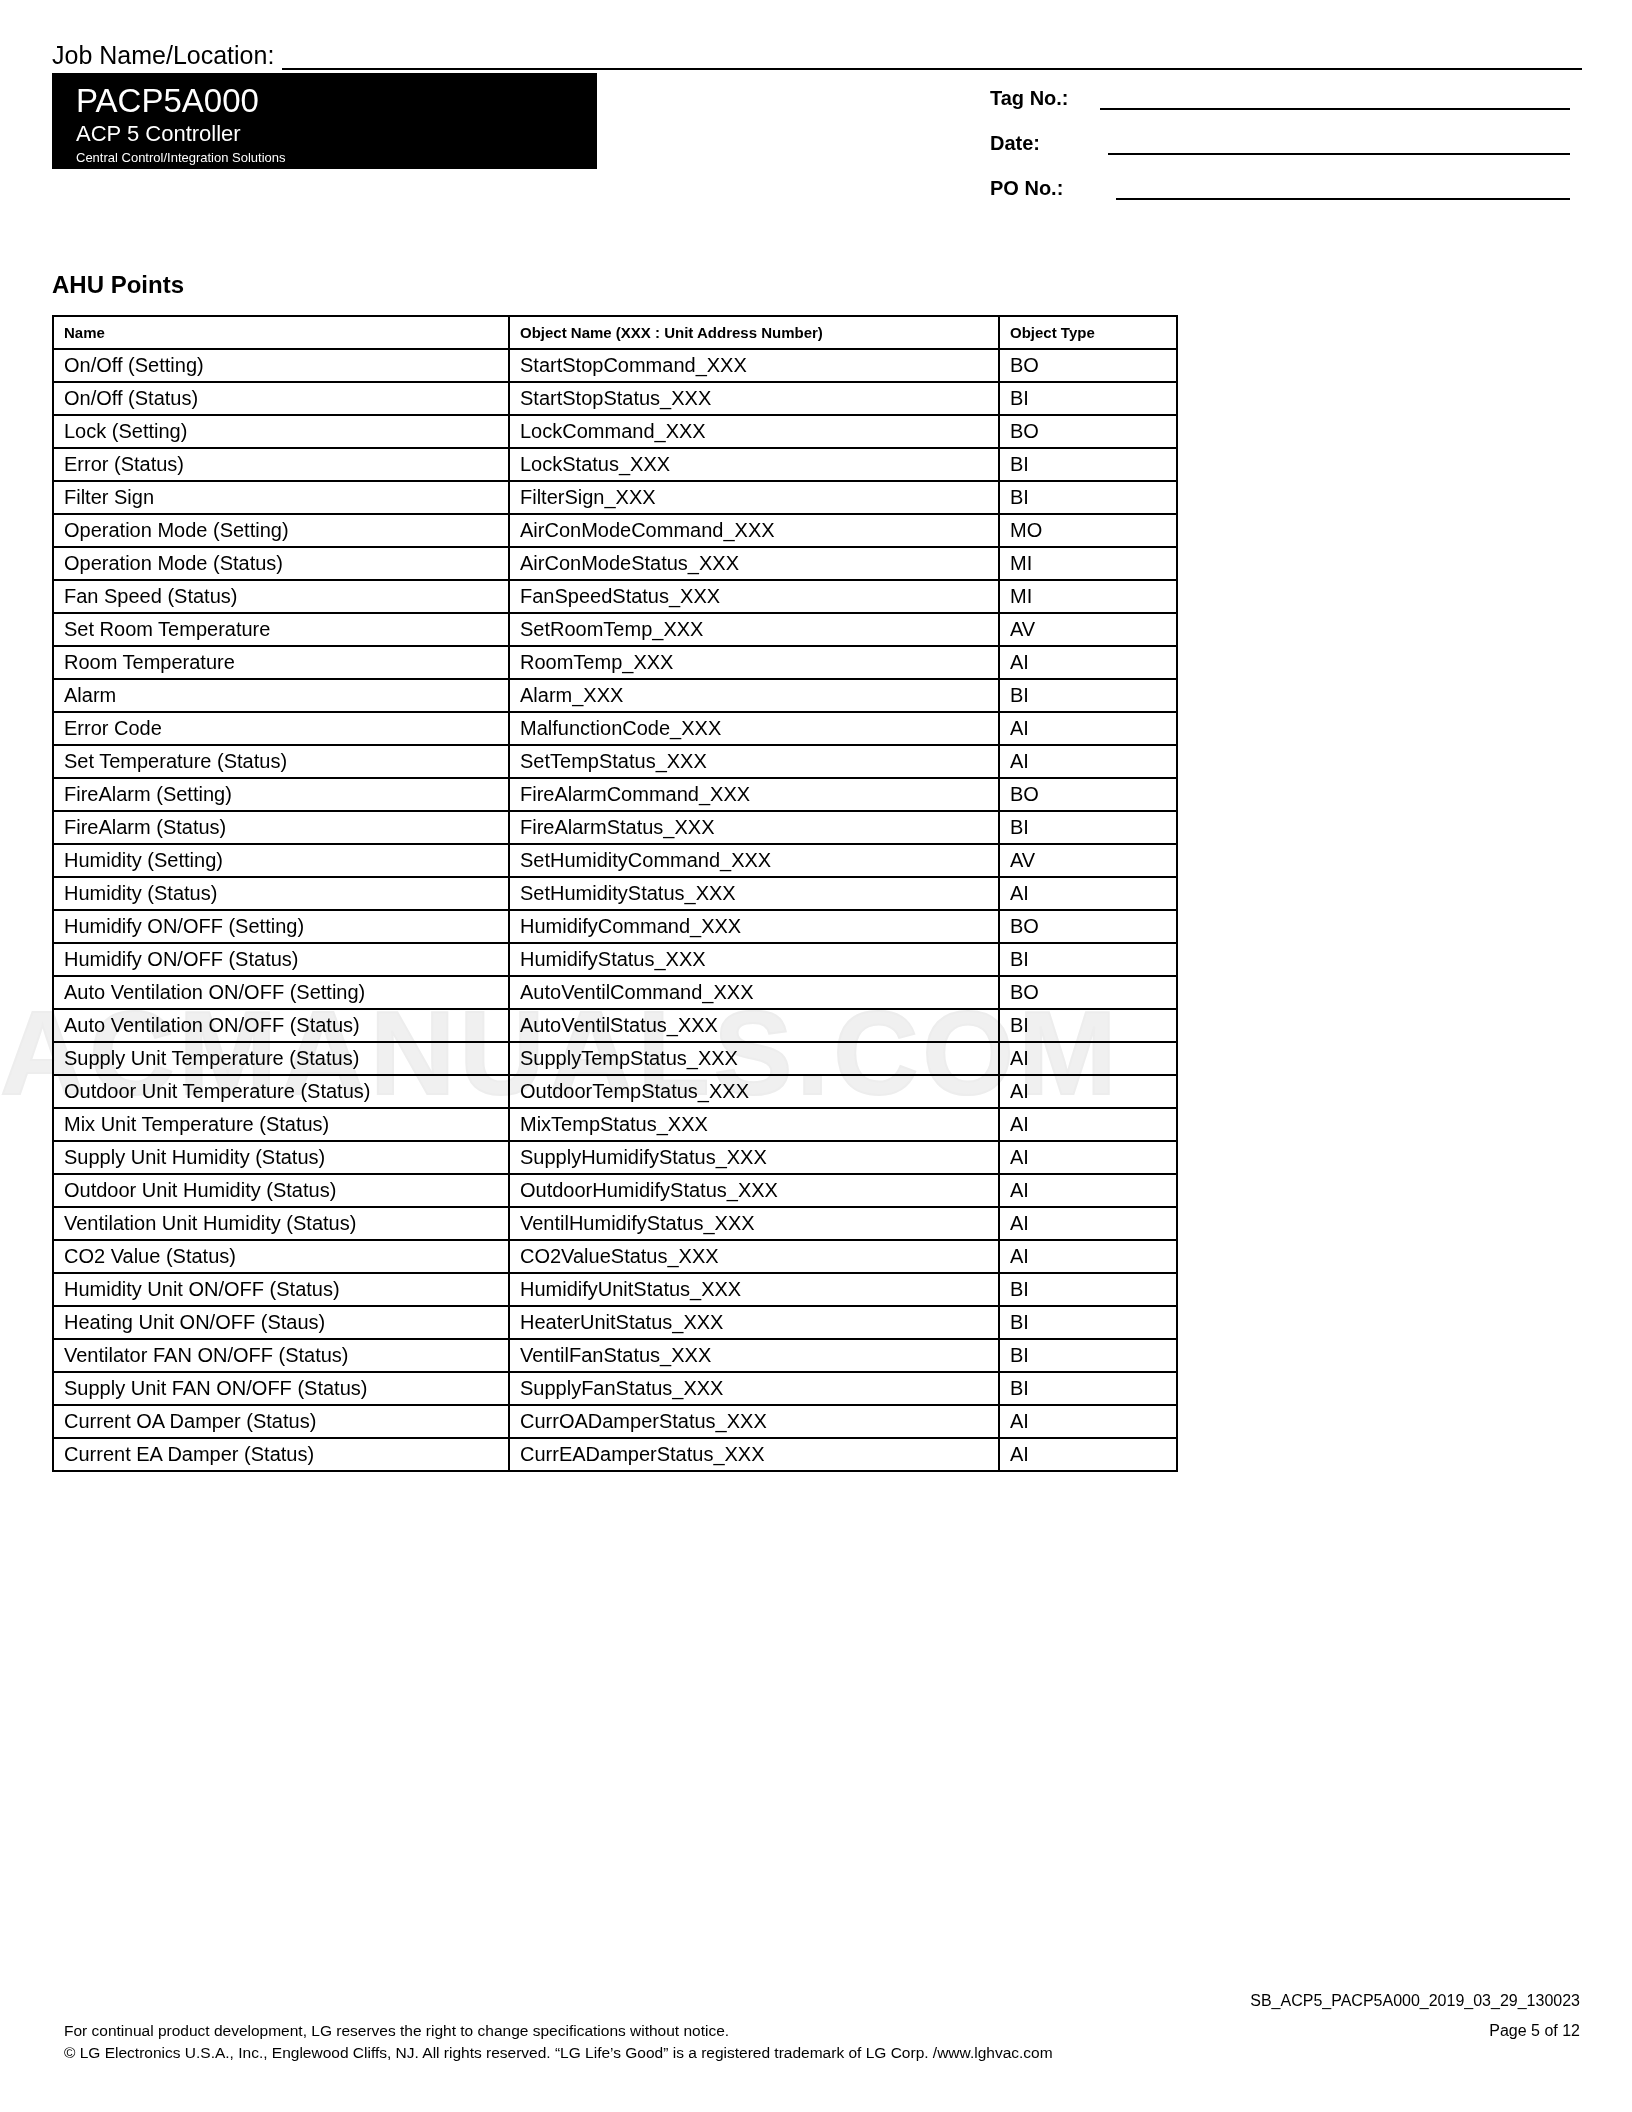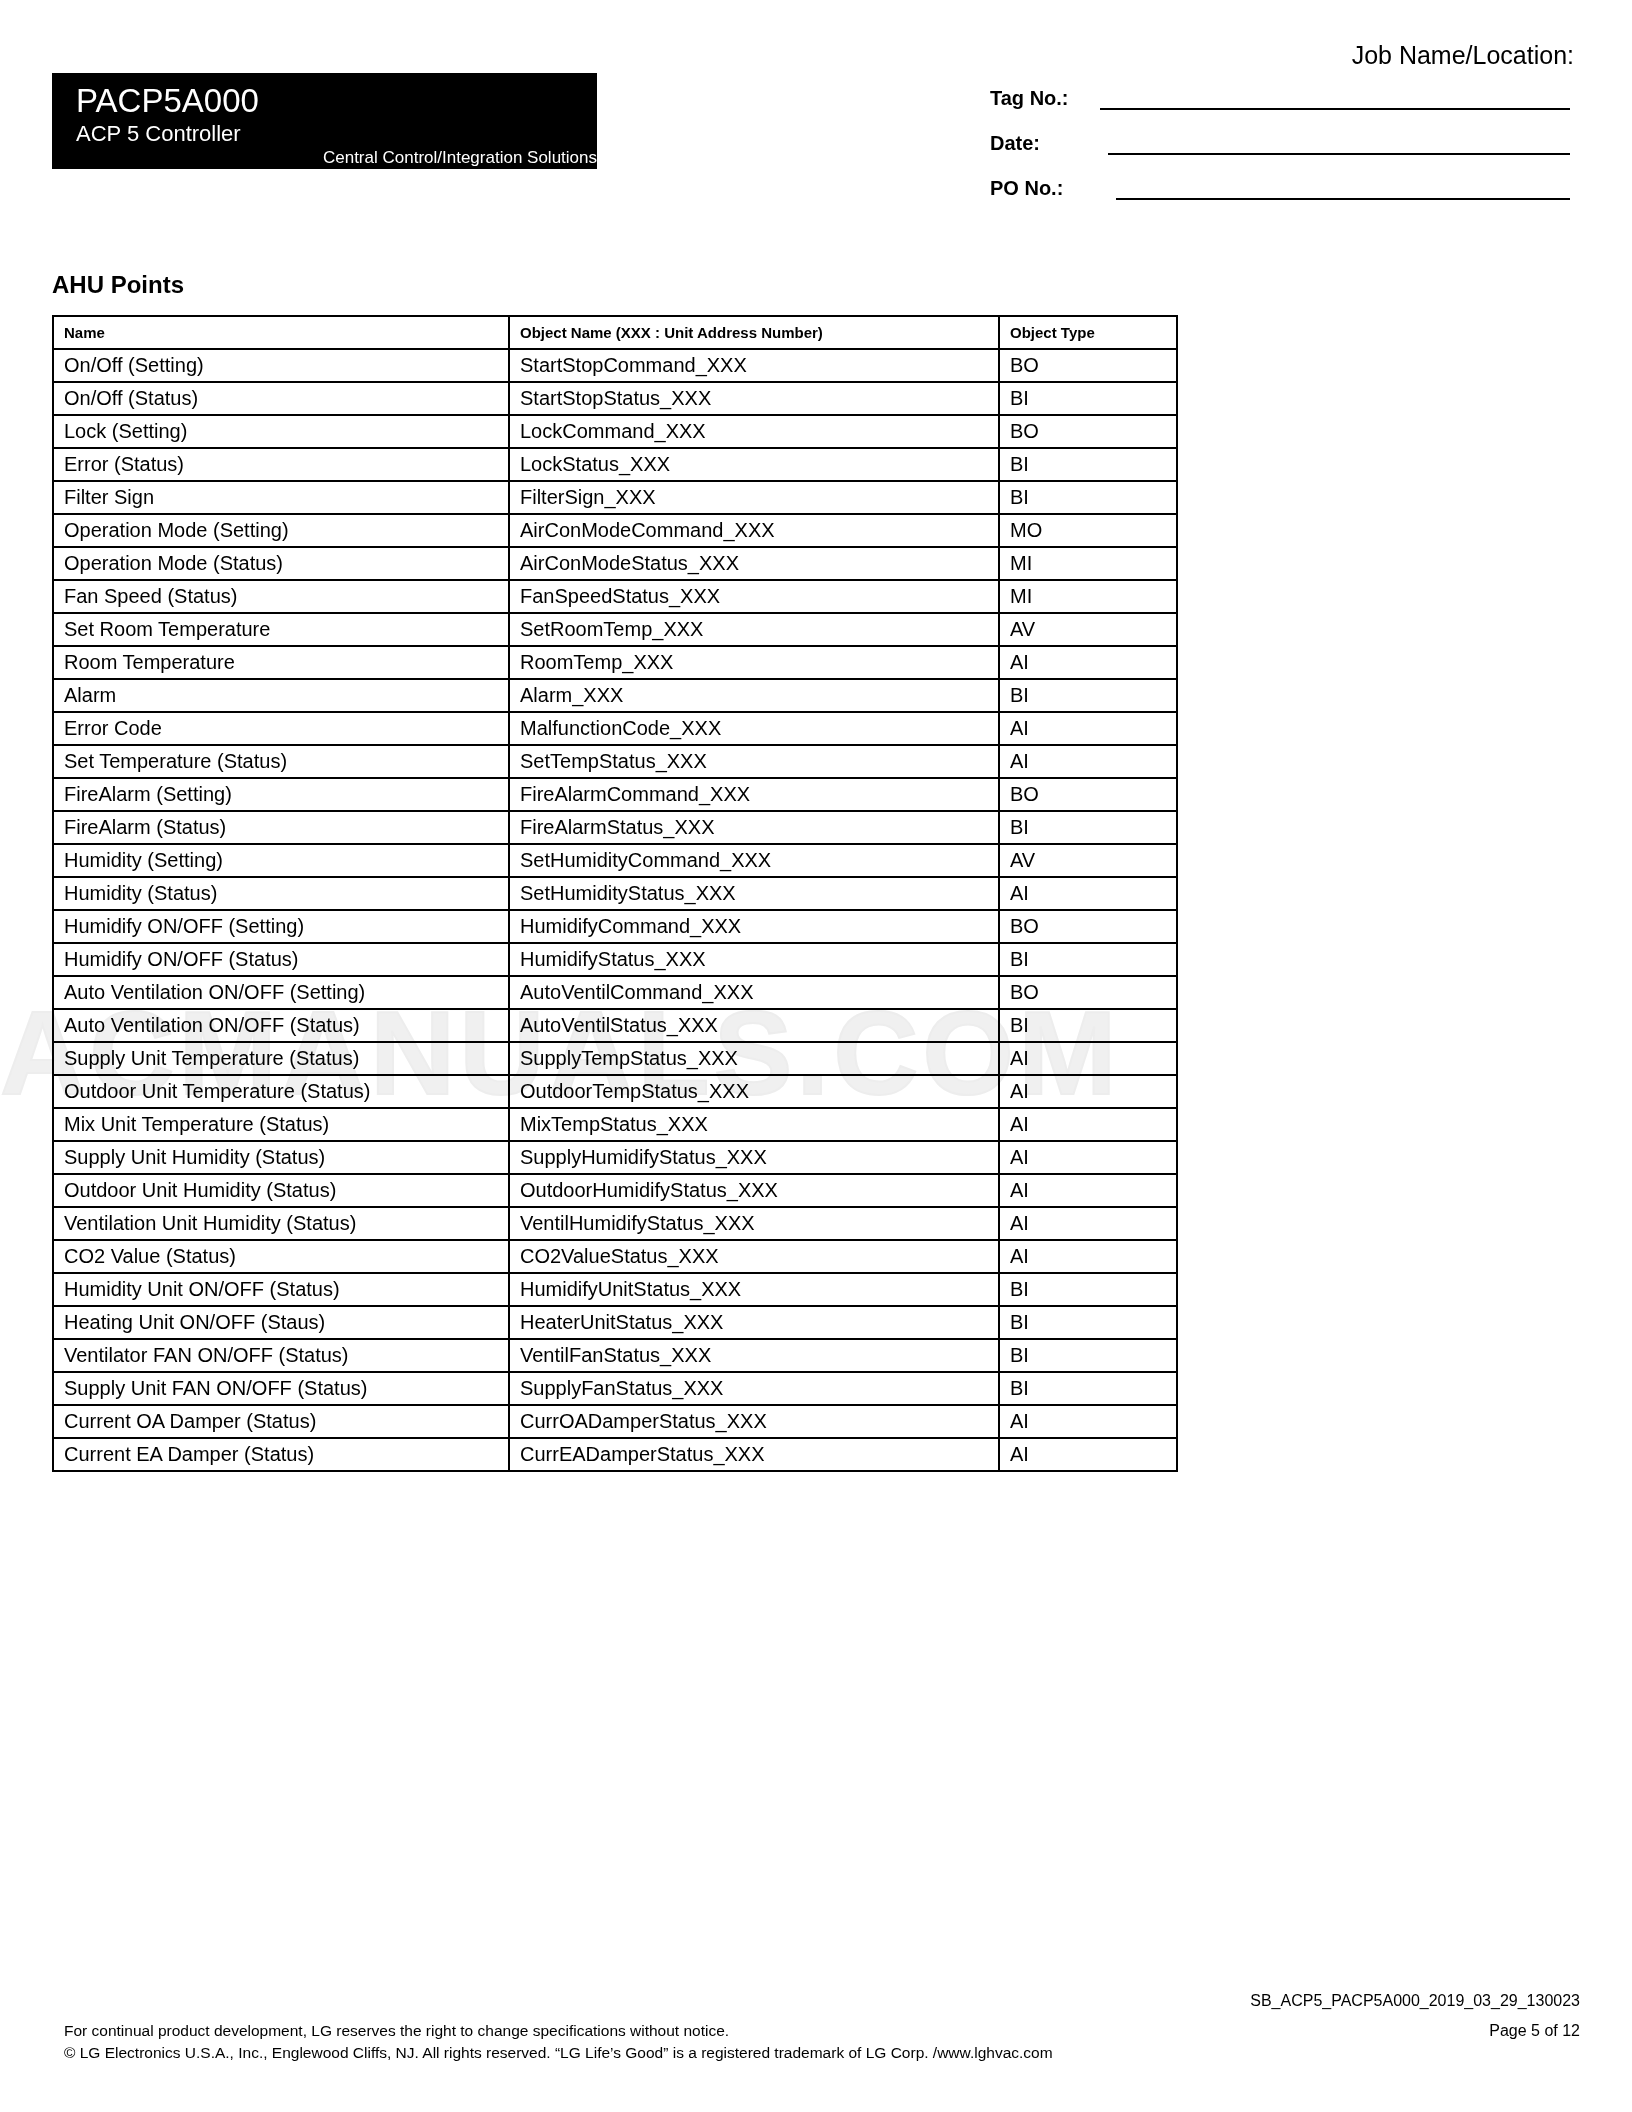--- a/index.html
+++ b/index.html
@@ -45,21 +45,20 @@
 
   
   .jobline {
     position: absolute;
     top: 40px;
     left: 52px;
     width: 1530px;
     display: flex;
     align-items: flex-end;
     z-index: 2;
-    flex-direction: column;
   }
   .jobline .lbl {
     font-size: 25px;
     line-height: 30px;
     white-space: nowrap;
     padding-right: 8px;
   }
   .jobline .rule {
     flex: 1;
     border-bottom: 2px solid #000;
@@ -83,23 +82,22 @@
     line-height: 40px;
     font-weight: normal;
     letter-spacing: 0px;
   }
   .banner .sub1 {
     font-size: 22px;
     line-height: 27px;
     margin-top: -1px;
   }
   .banner .sub2 {
-    font-size: 17px;
+    font-size: 13px;
     line-height: 22px;
-    text-align: right;
   }
 
   
   .fields {
     position: absolute;
     top: 72px;
     left: 990px;
     width: 580px;
     z-index: 2;
   }

